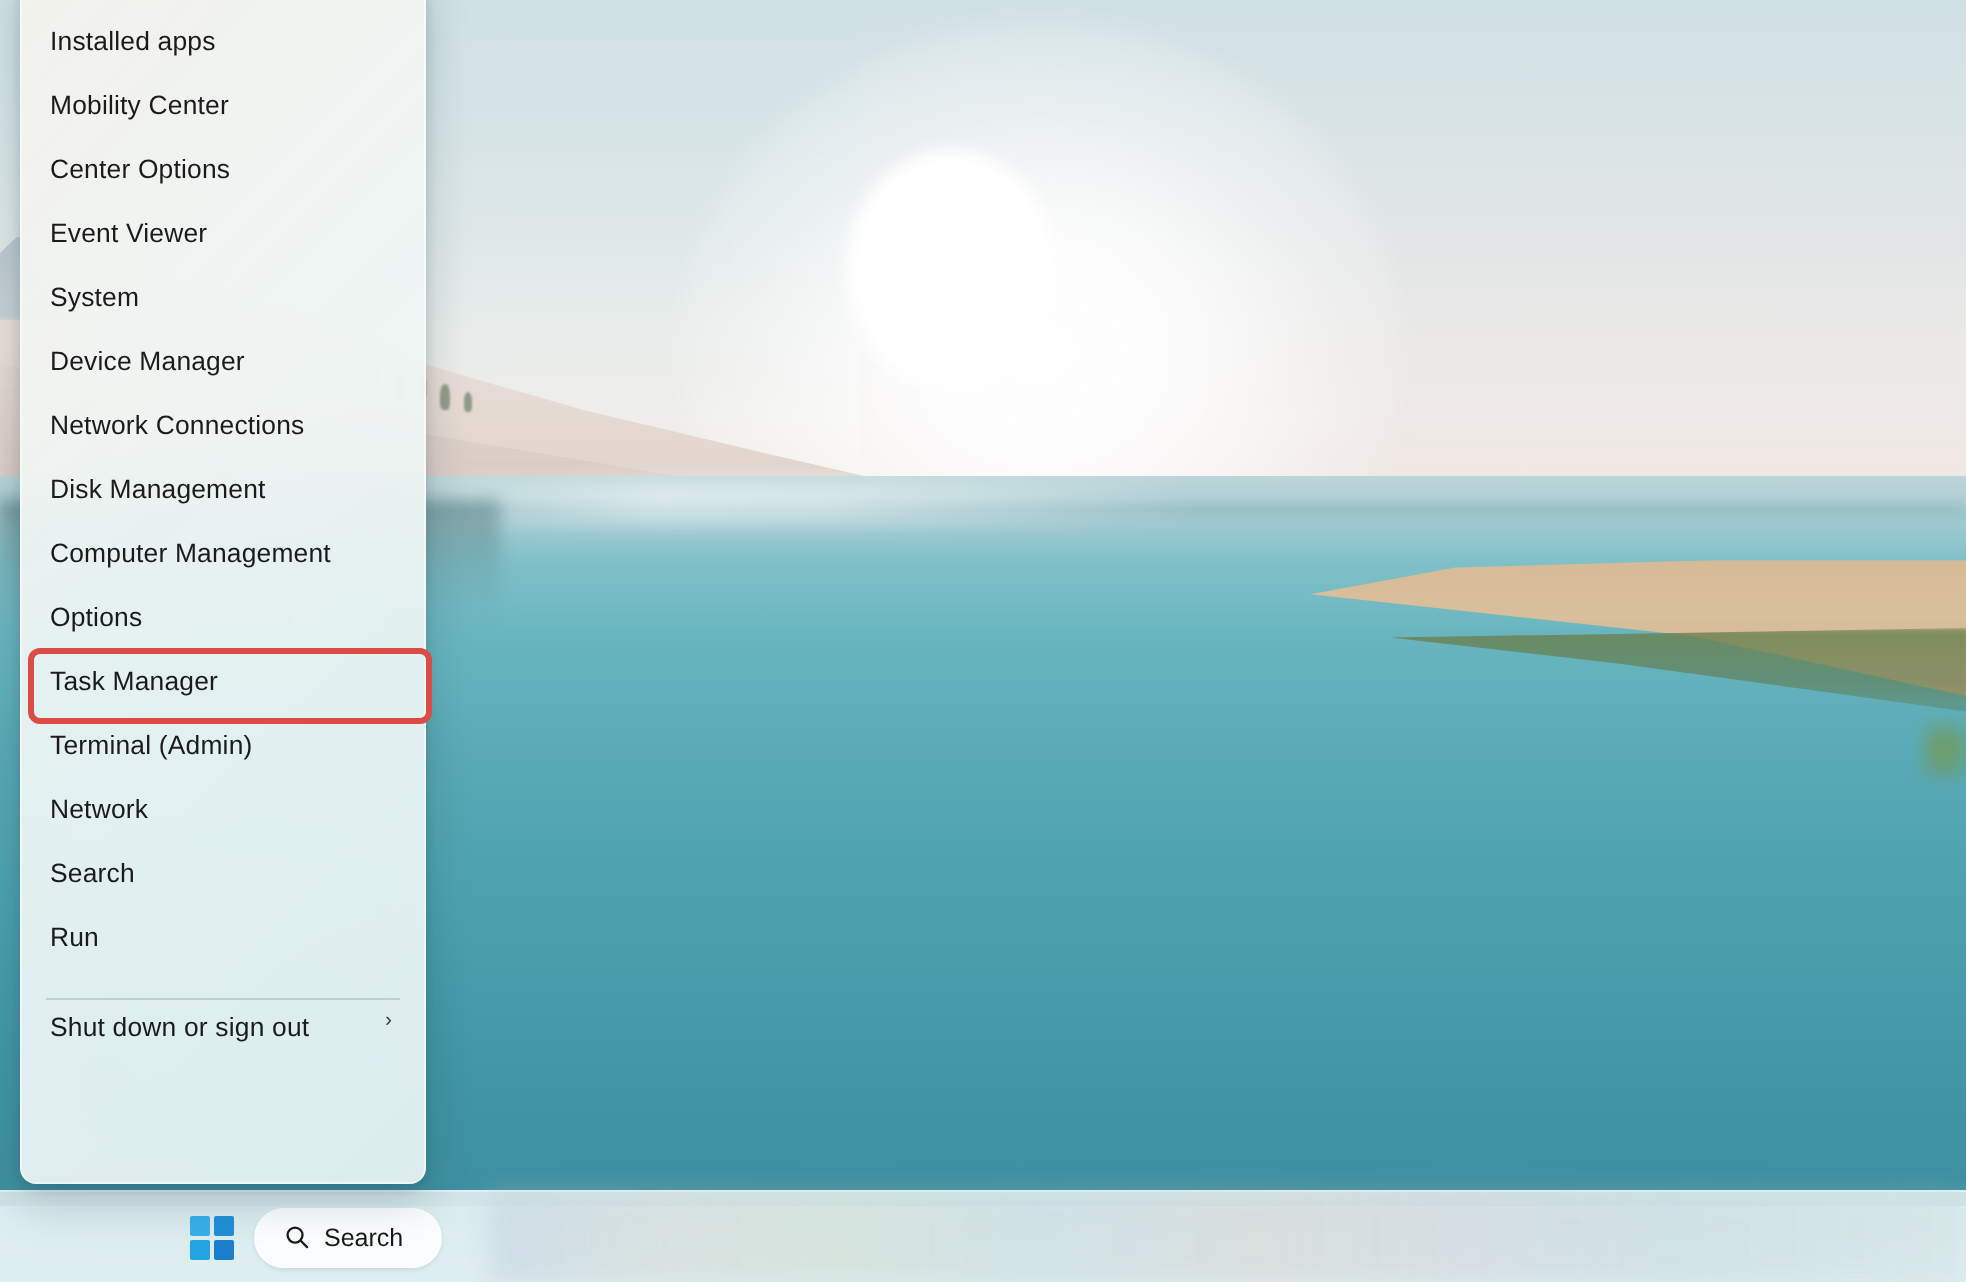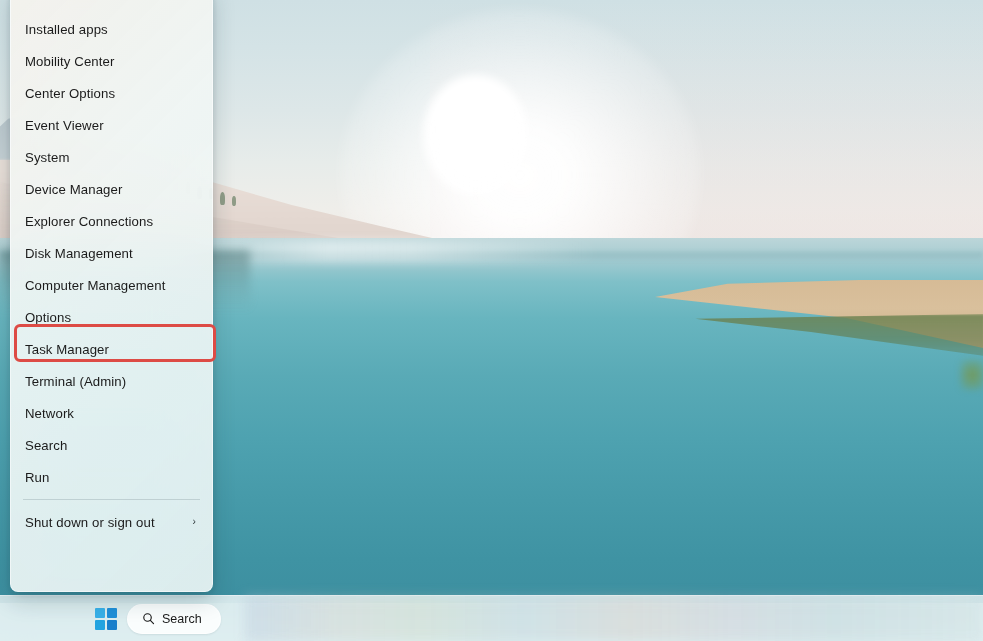--- a/index.html
+++ b/index.html
@@ -267,21 +267,21 @@
   .winx-list {
     position: relative;
     padding-top: 24px;
     z-index: 1;
   }
 
   .winx-item {
     position: relative;
     height: 32px;
     display: flex;
-    align-items: center;
+    align-items: flex-start;
     padding: 0 10px 0 14px;
     color: #1b1b1b;
     font-size: 13.2px;
     letter-spacing: 0.1px;
     white-space: nowrap;
   }
   .winx-item .label { flex: 1 1 auto; }
   .winx-item .chev {
     flex: 0 0 auto;
     color: #30393c;
@@ -393,21 +393,21 @@
         <div class="winx-item">
           <span class="label">Event Viewer</span>
         </div>
         <div class="winx-item">
           <span class="label">System</span>
         </div>
         <div class="winx-item">
           <span class="label">Device Manager</span>
         </div>
         <div class="winx-item">
-          <span class="label">Explorer Connections</span>
+          <span class="label">Network Connections</span>
         </div>
         <div class="winx-item">
           <span class="label">Disk Management</span>
         </div>
         <div class="winx-item">
           <span class="label">Computer Management</span>
         </div>
         <div class="winx-item">
           <span class="label">Options</span>
         </div>

